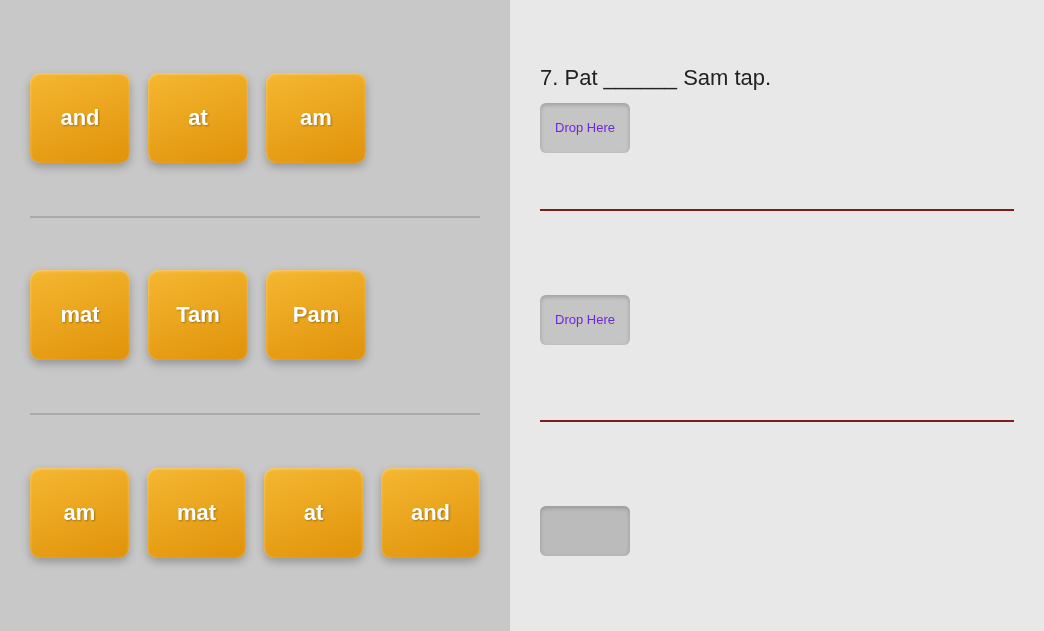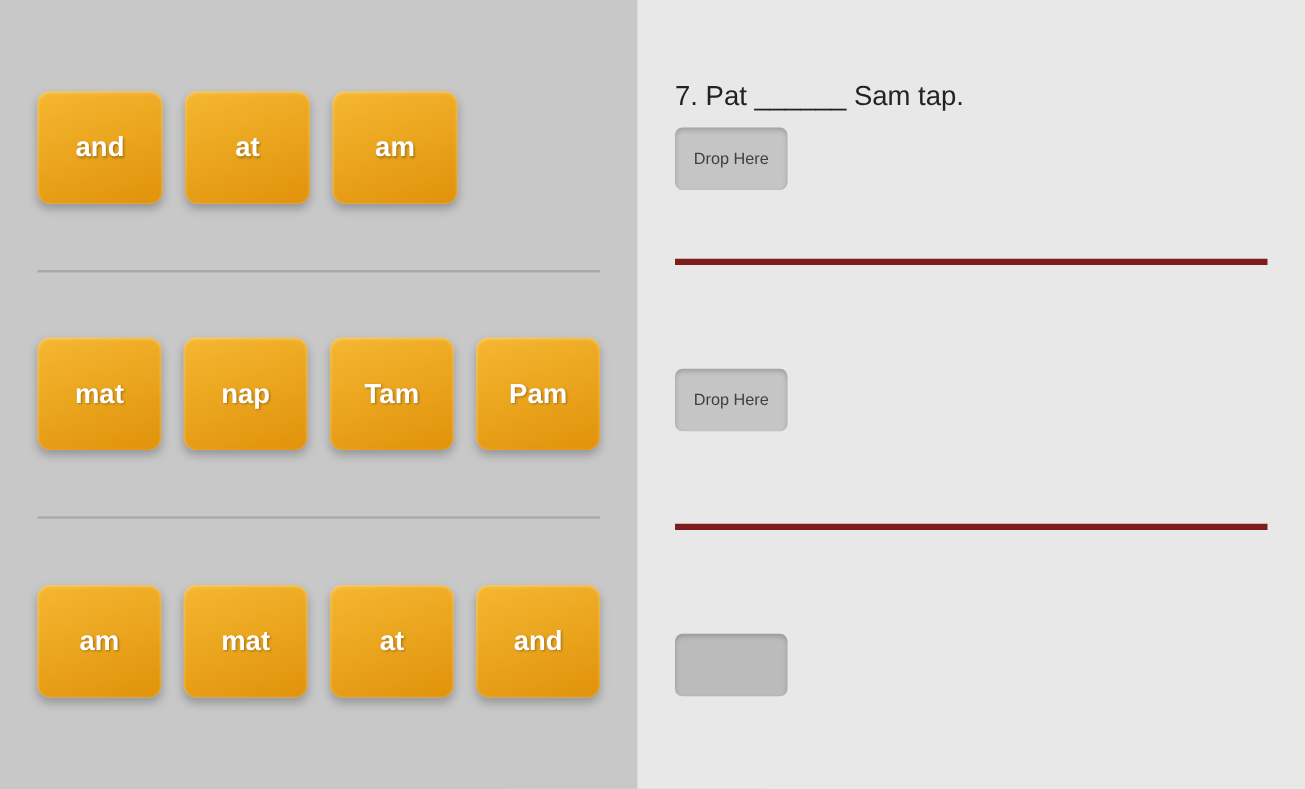--- a/index.html
+++ b/index.html
@@ -61,21 +61,21 @@
       display: flex;
       flex-direction: column;
       padding: 0 30px;
     }
 
     .sentence-block {
       flex: 1;
       display: flex;
       flex-direction: column;
       justify-content: center;
-      border-bottom: 5px solid #7f1d1d;
+      border-bottom: 2px solid #7f1d1d;
       padding: 18px 0 10px 0;
     }
 
     .sentence-block:last-child {
       border-bottom: none;
     }
 
     .sentence-text {
       font-size: 22px;
       color: #222;
@@ -83,21 +83,21 @@
     }
 
     .drop-zone {
       width: 90px;
       height: 50px;
       background: #c5c5c5;
       border-radius: 6px;
       display: flex;
       align-items: center;
       justify-content: center;
-      color: #404040;
+      color: #6d28d9;
       font-size: 13px;
       box-shadow: inset 0 2px 4px rgba(0,0,0,0.2);
     }
 
     .cursor-icon {
       font-size: 20px;
       margin-left: 4px;
     }
   </style>
 </head>
@@ -106,21 +106,20 @@
 <div class="left-panel">
 
   <div class="word-row">
     <div class="word-tile">and</div>
     <div class="word-tile">at</div>
     <div class="word-tile">am</div>
   </div>
 
   <div class="word-row">
     <div class="word-tile">mat</div>
-    <div class="word-tile">nap</div>
     <div class="word-tile">Tam</div>
     <div class="word-tile">Pam</div>
   </div>
 
   <div class="word-row">
     <div class="word-tile">am</div>
     <div class="word-tile">mat</div>
     <div class="word-tile">at</div>
     <div class="word-tile">and</div>
   </div>

